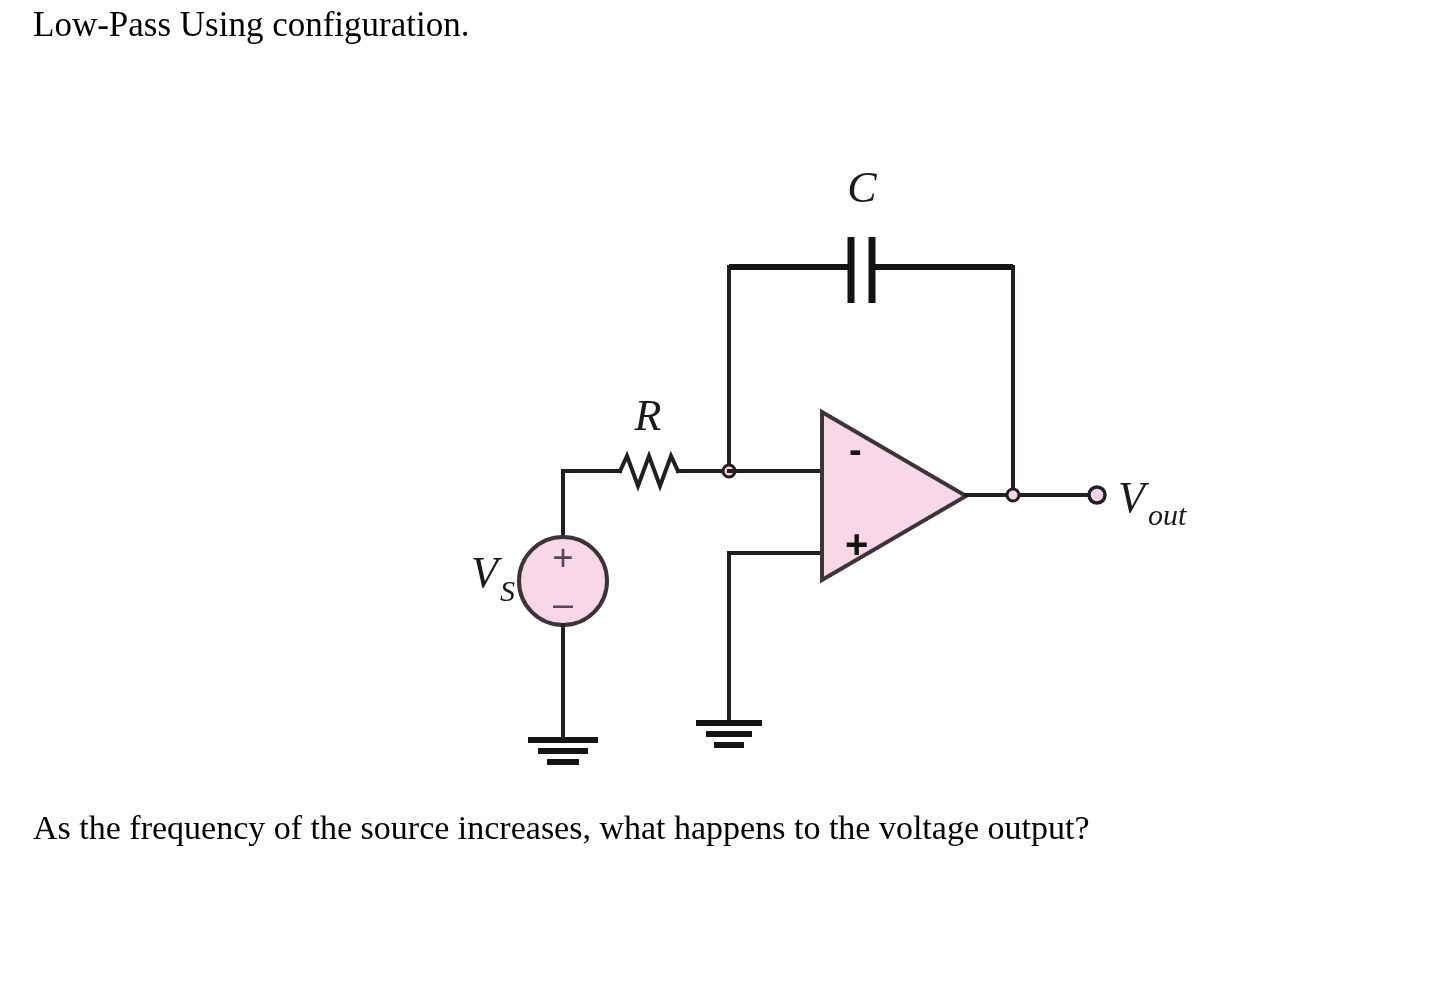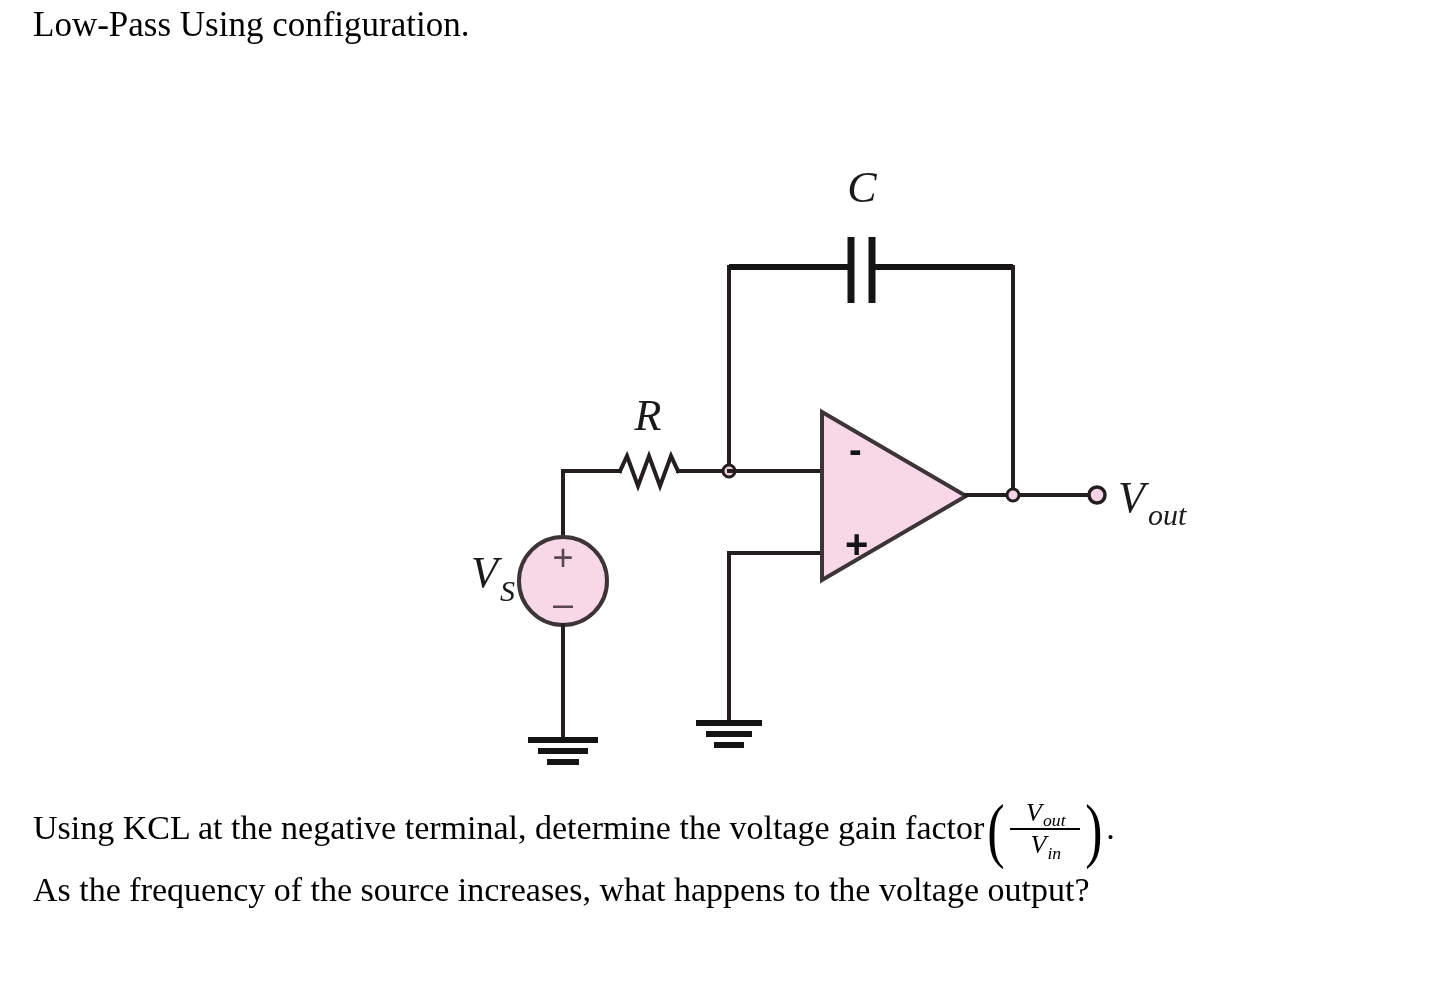--- a/index.html
+++ b/index.html
@@ -251,27 +251,16 @@
       <path class="wire-thick" d="M 528,600 L 598,600"></path>
       <path class="wire-thick" d="M 538,611 L 588,611"></path>
       <path class="wire-thick" d="M 547,622 L 579,622"></path>
     </g>
 
   </svg>
 </div>
 
 <div id="prompt-block">
 
-  <span class="prompt-line">
-    <span>Using KCL at the negative terminal, determine the voltage gain factor</span><span id="gain-expression">
-        <span class="paren">(</span>
-        <span class="fraction">
-          <span class="num"><i>V</i><sub>out</sub></span>
-          <span class="bar"></span>
-          <span class="den"><i>V</i><sub>in</sub></span>
-        </span>
-        <span class="paren">)</span>
-      </span><span class="tail-period">.</span>
-  </span>
 
   <span class="prompt-line">As the frequency of the source increases, what happens to the voltage output?</span>
 
 </div>
 
 </body></html>

